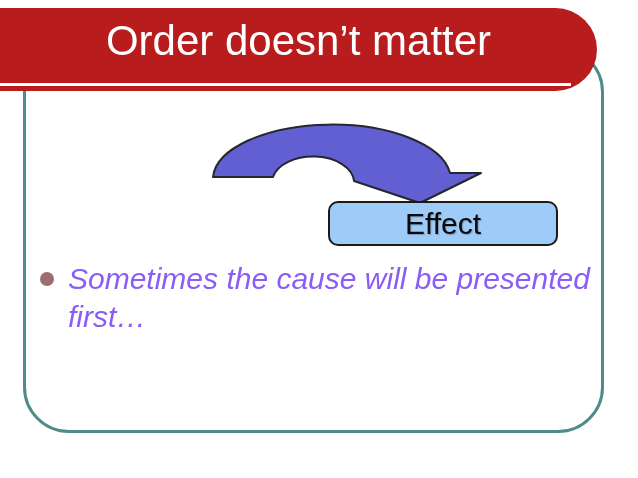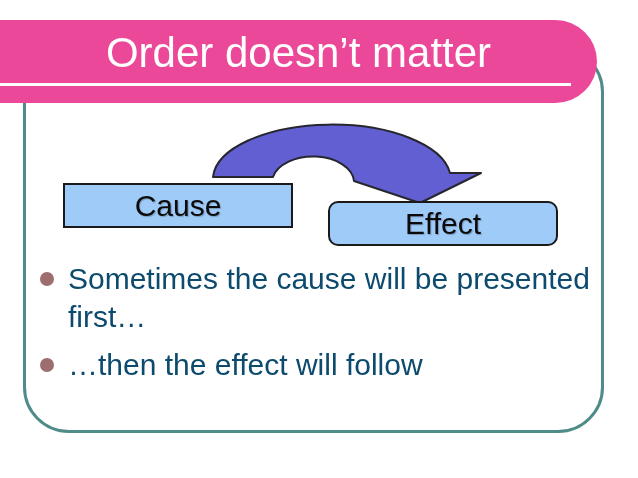--- a/index.html
+++ b/index.html
@@ -16,23 +16,23 @@
     left:23px;top:46px;
     width:581px;height:387px;
     border:3px solid #4F8B89;
     border-radius:46px;
     box-sizing:border-box;
     background:transparent;
   }
   
   .banner{
     position:absolute;
-    left:0;top:20px;
+    left:0;top:8px;
     width:597px;height:83px;
-    background:#ec4899;
+    background:#b91c1c;
     border-radius:0 42px 42px 0;
     display:flex;align-items:center;justify-content:center;
     box-sizing:border-box;
     padding-bottom:18px;
   }
   .banner h1{
     margin:0;
     font-size:42px;
     font-weight:400;
     color:#ffffff;
@@ -78,22 +78,23 @@
   .bullet-marker{
     flex:0 0 auto;
     width:14px;height:14px;
     border-radius:50%;
     background:#9E6E6E;
     margin:12px 14px 0 0;
   }
   .bullet-text{
     font-size:30px;
     line-height:38px;
-    color:#0c4a6e;
+    color:#8b5cf6;
     max-width:528px;
+    font-style:italic;
   }
 </style>
 </head>
 <body>
 
 <div class="page">
 
   <div class="frame"></div>
 
   <div class="banner">
@@ -104,28 +105,23 @@
   <svg class="arrow-svg" viewBox="0 0 638 478" xmlns="http://www.w3.org/2000/svg">
     <path d="M 213 177
              A 119 55 0 0 1 450 173
              L 481 173
              L 420 203
              L 354 181
              A 41 26 0 0 0 273 177
              Z" fill="#625FD2" stroke="#26262E" stroke-width="2" stroke-linejoin="round"></path>
   </svg>
 
-  <div class="node-box cause-box">Cause</div>
 
   <div class="node-box effect-box">Effect</div>
 
   <ul class="bullets">
     <li class="bullet-item">
       <span class="bullet-marker"></span>
       <span class="bullet-text">Sometimes the cause will be presented first…</span>
     </li>
-    <li class="bullet-item">
-      <span class="bullet-marker"></span>
-      <span class="bullet-text">…then the effect will follow</span>
-    </li>
   </ul>
 
 </div>
 
 </body></html>

